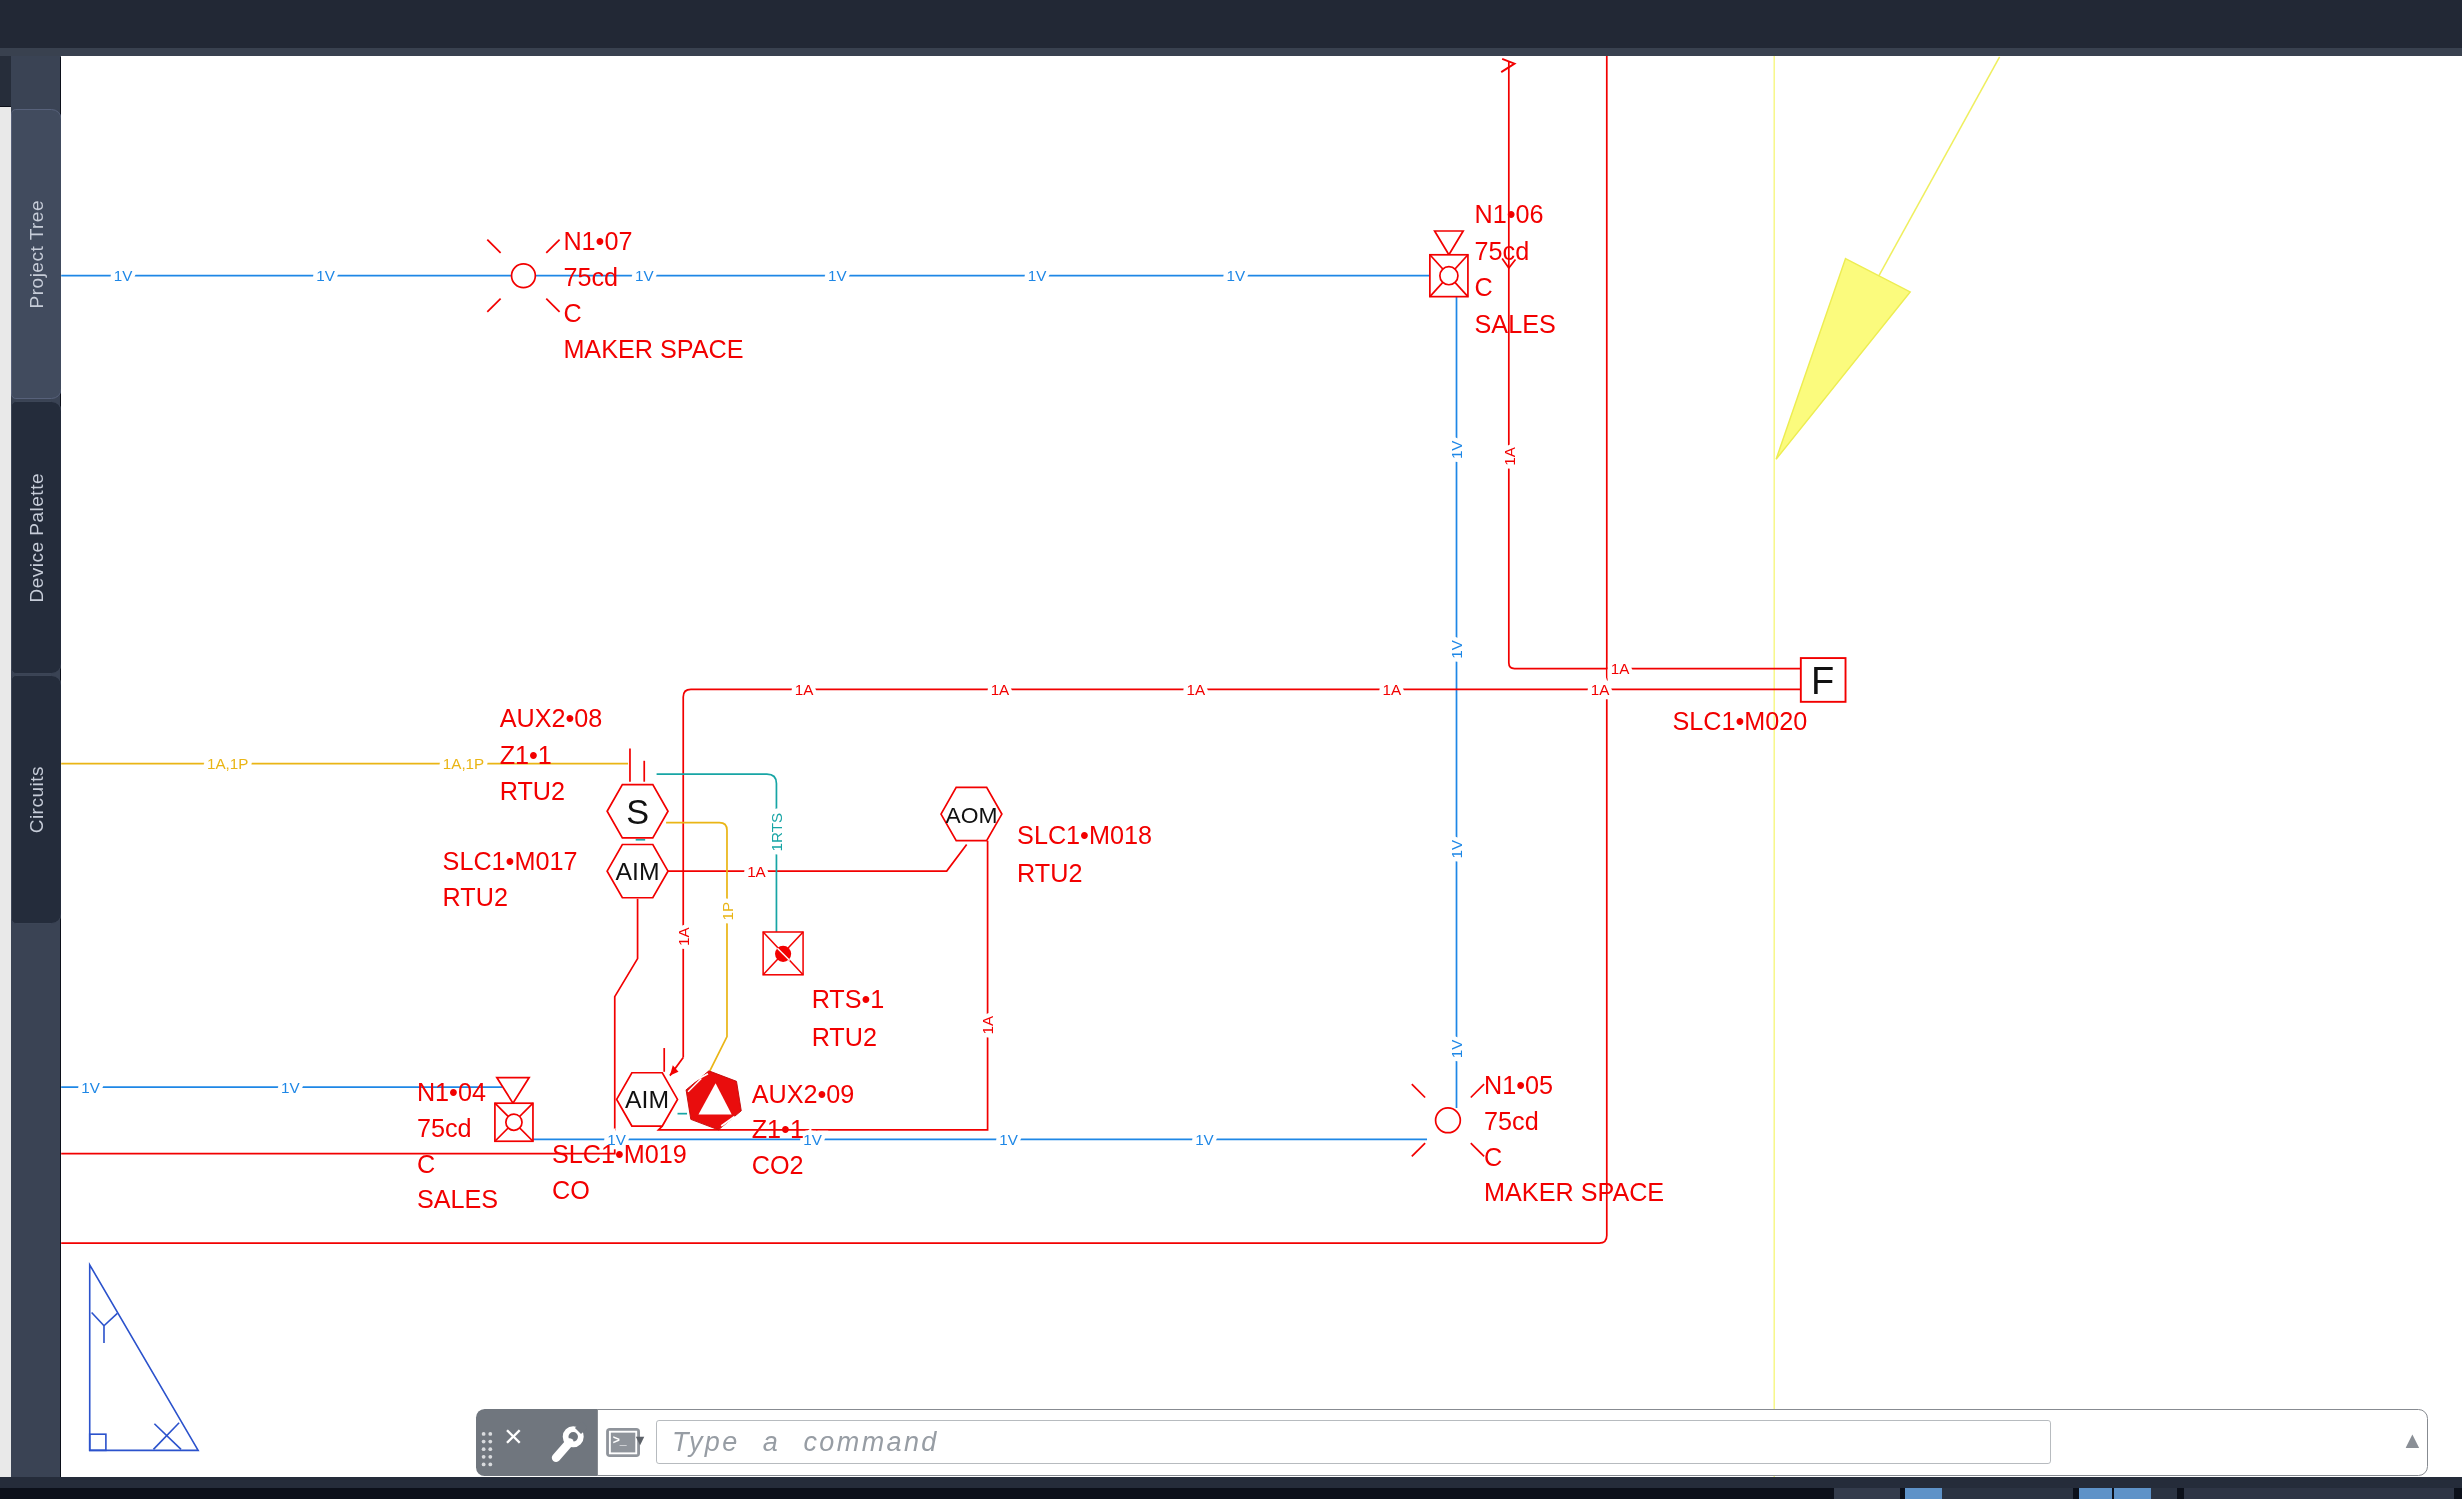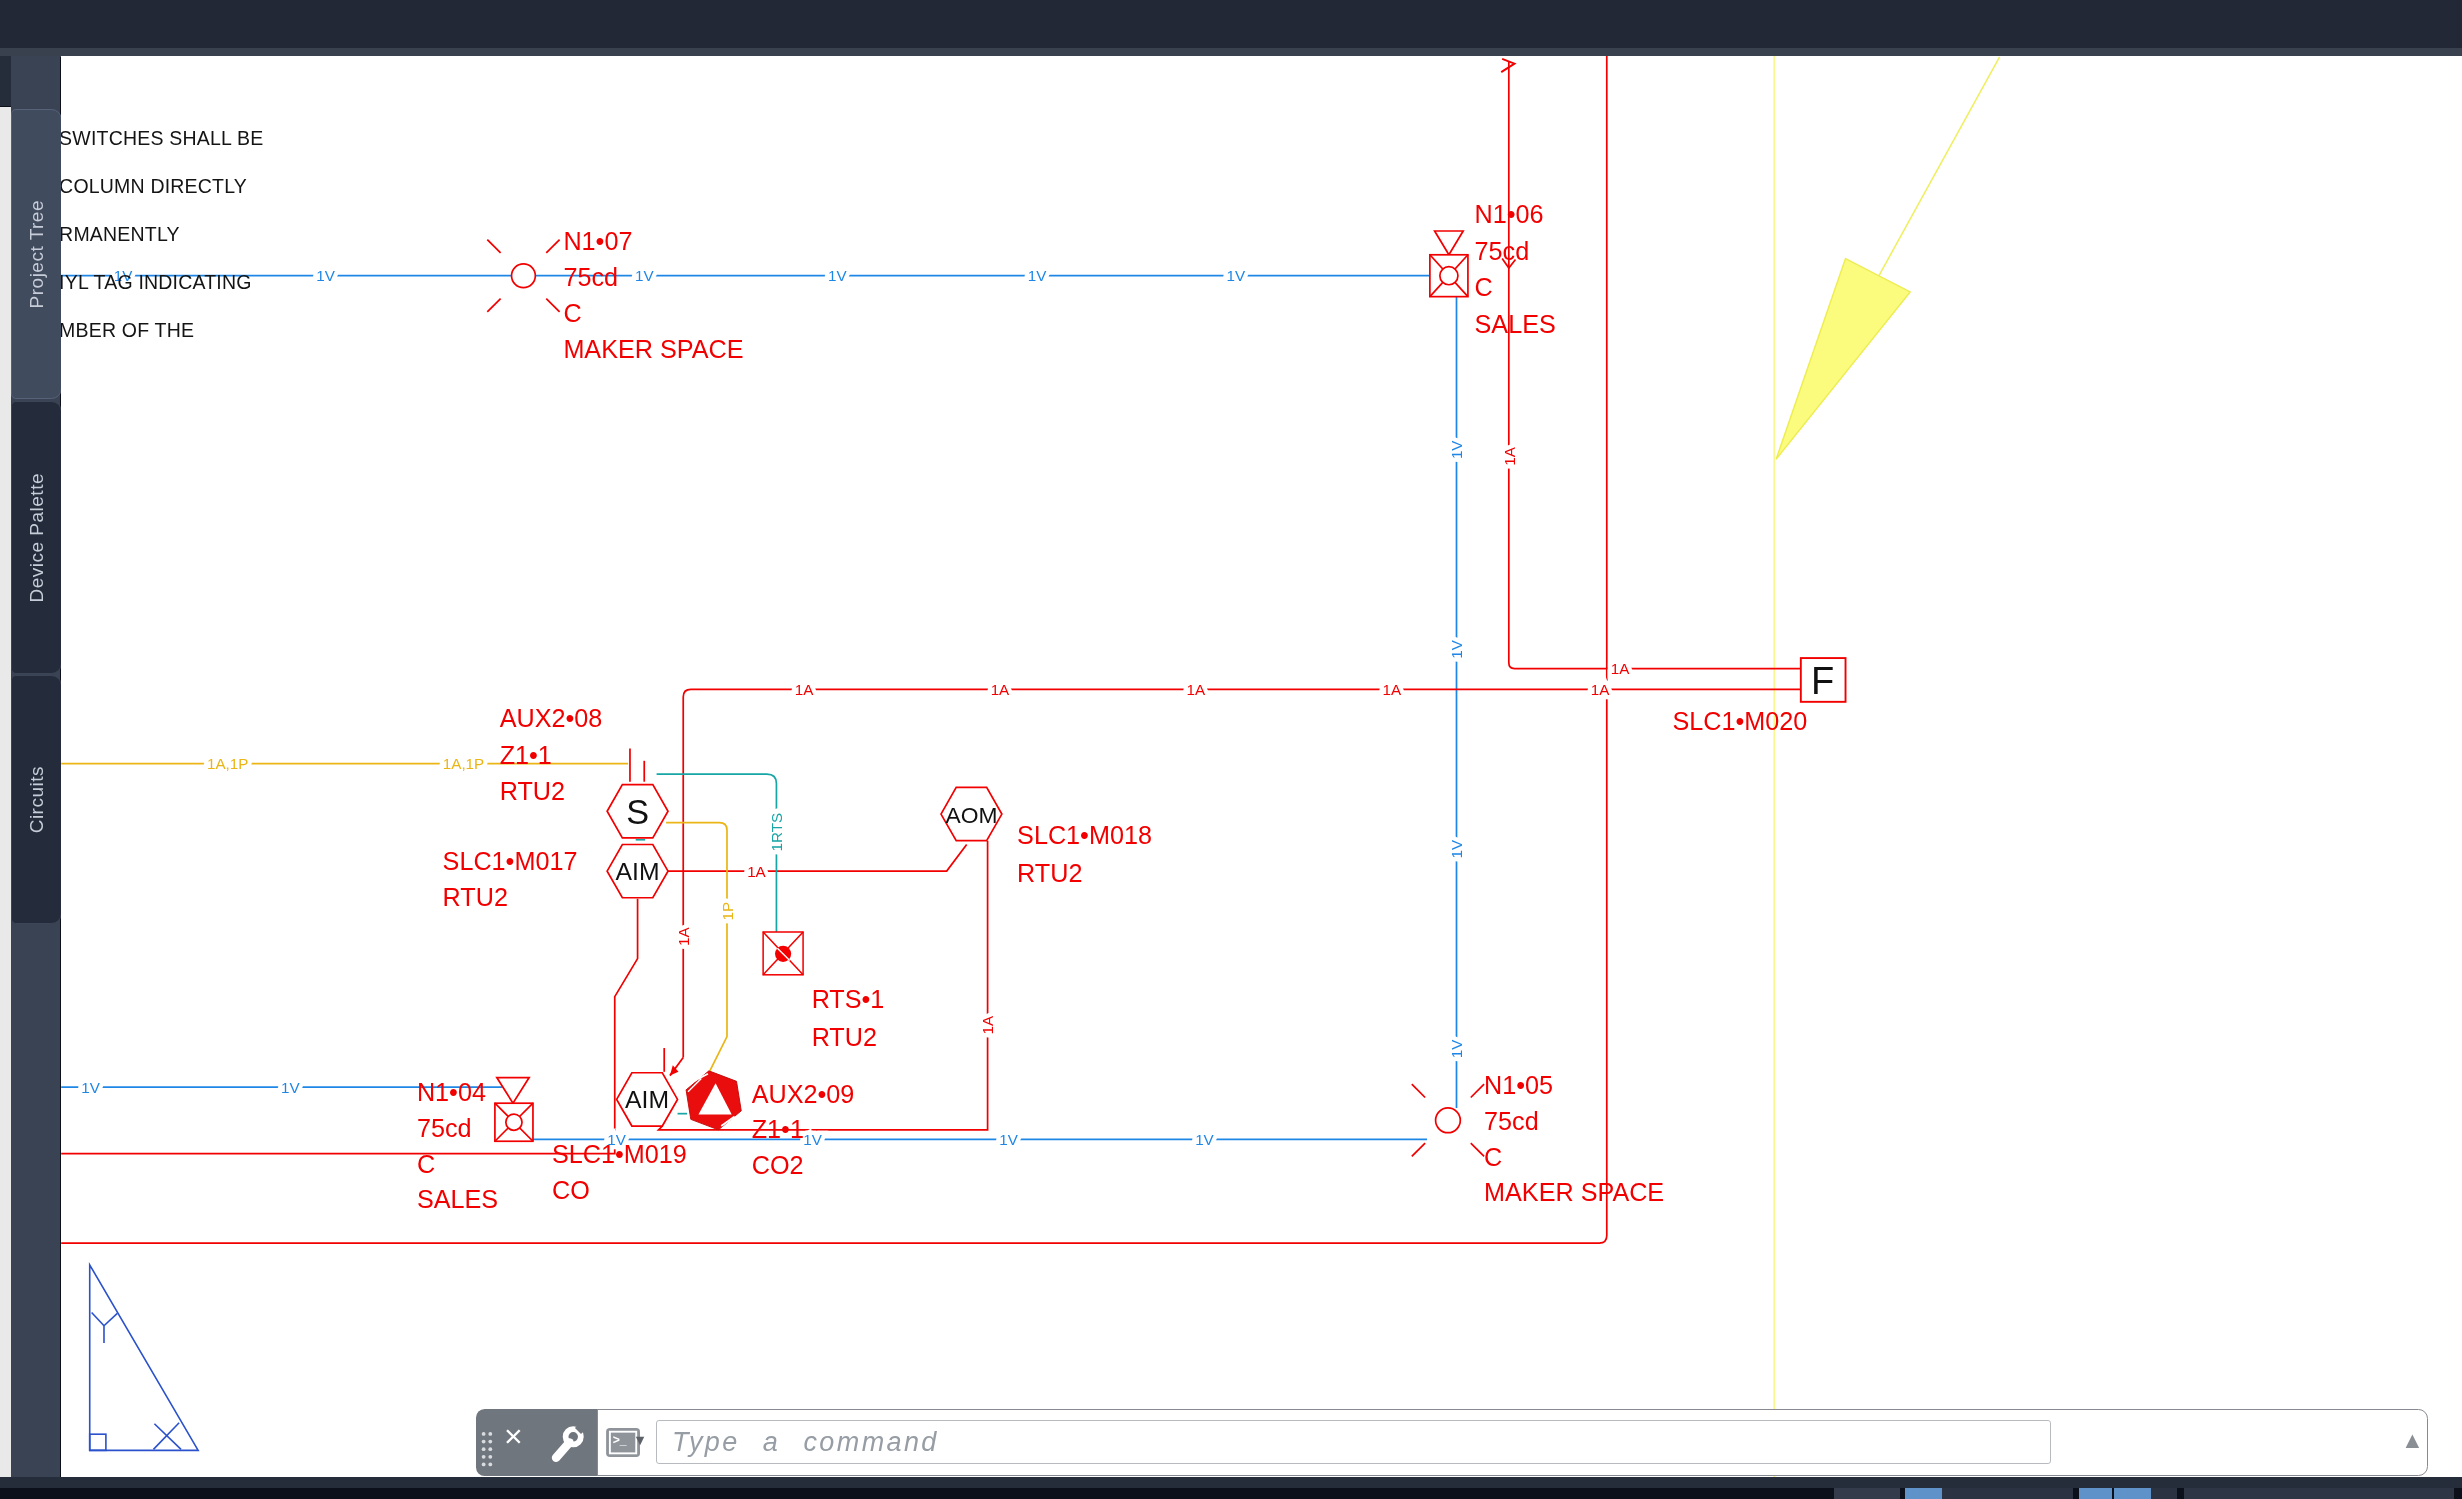--- a/index.html
+++ b/index.html
@@ -58,25 +58,20 @@
   </div>
   <div class="tab tab-idle" style="top:345px;height:271px;">
     <span>Device Palette</span>
   </div>
   <div class="tab tab-idle" style="top:619px;height:247px;">
     <span>Circuits</span>
   </div>
 </div>
 
 <div class="abs canvas">
-  <div class="abs notes"><span>SWITCHES SHALL BE</span><br>
-<span>COLUMN DIRECTLY</span><br>
-<span>RMANENTLY</span><br>
-<span>IYL TAG INDICATING</span><br>
-<span>MBER OF THE</span></div>
 
   <svg width="2402" height="1421" viewBox="64 59 2525 1494">
 
     <g>
       <line x1="1865" y1="59" x2="1865" y2="1553" stroke="#f6f67a" stroke-width="1.4"></line>
       <line x1="2102" y1="60" x2="1974" y2="292" stroke="#efef5f" stroke-width="1.6"></line>
       <polygon points="1940,272 2008,307 1867,483" fill="#fbfb7d" stroke="#eded52" stroke-width="1.5"></polygon>
     </g>
 
     <g stroke="#1e87e6" stroke-width="1.8" fill="none">

